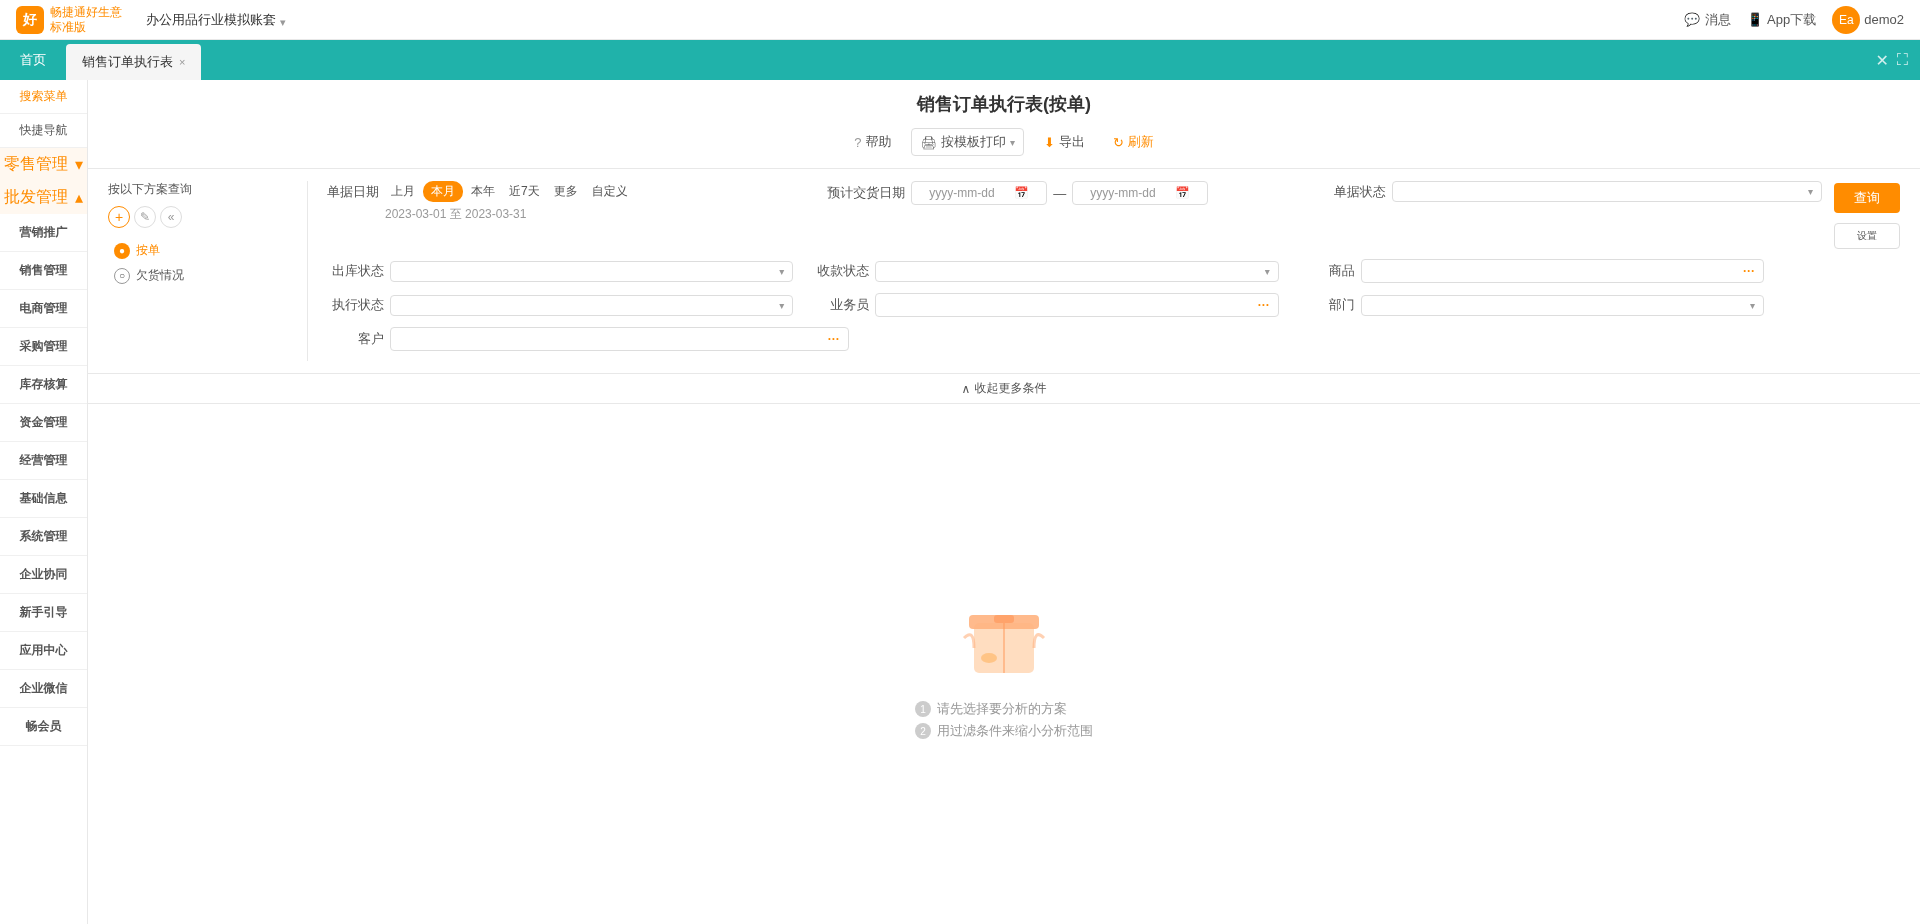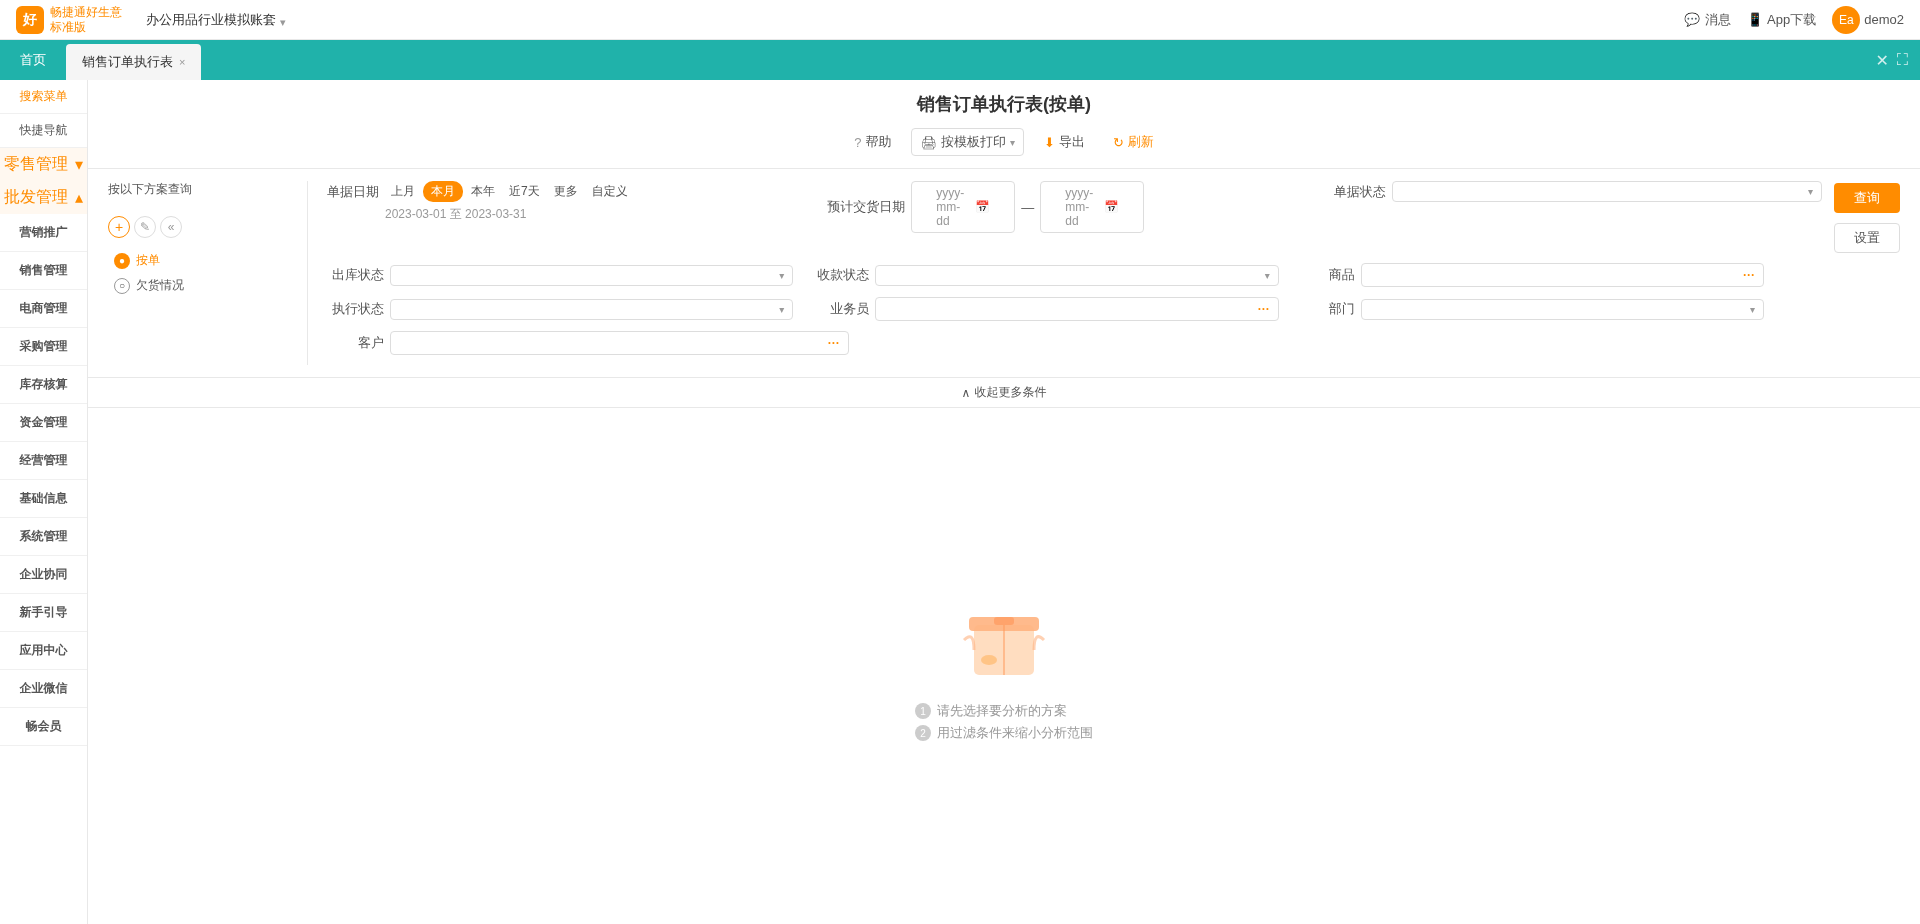--- a/index.html
+++ b/index.html
@@ -45,45 +45,45 @@
     .page-actions { display: flex; align-items: center; gap: 12px; padding-bottom: 12px; }
     .page-action-btn { display: flex; align-items: center; gap: 4px; color: #555; font-size: 13px; cursor: pointer; padding: 4px 8px; border-radius: 4px; }
     .print-btn { display: flex; align-items: center; gap: 4px; color: #555; font-size: 13px; cursor: pointer; border: 1px solid #ddd; padding: 4px 8px; border-radius: 4px; }
     .export-btn { display: flex; align-items: center; gap: 4px; color: #555; font-size: 13px; cursor: pointer; padding: 4px 8px; border-radius: 4px; }
     .refresh-btn { display: flex; align-items: center; gap: 4px; color: #ff8c00; font-size: 13px; cursor: pointer; padding: 4px 8px; border-radius: 4px; }
 
     
     .filter-panel { background: white; display: flex; flex-direction: row; padding: 12px 20px; border-bottom: 1px solid #e8e8e8; gap: 0; }
 
     .filter-left { width: 200px; flex-shrink: 0; border-right: 1px solid #e8e8e8; padding-right: 12px; }
-    .filter-left-title { font-size: 12px; color: #555; margin-bottom: 18px; display: flex; align-items: flex-end; gap: 4px; }
+    .filter-left-title { font-size: 12px; color: #555; margin-bottom: 8px; display: flex; align-items: flex-end; gap: 4px; }
     .filter-left-actions { display: flex; align-items: center; gap: 4px; margin-bottom: 10px; }
     .fl-btn { width: 22px; height: 22px; border-radius: 50%; border: 1px solid #ff8c00; color: #ff8c00; display: flex; align-items: center; justify-content: center; font-size: 14px; cursor: pointer; }
     .fl-btn2 { width: 22px; height: 22px; border-radius: 50%; border: 1px solid #ddd; color: #999; display: flex; align-items: center; justify-content: center; font-size: 12px; cursor: pointer; }
     .fl-btn3 { width: 22px; height: 22px; border-radius: 50%; border: 1px solid #ddd; color: #999; display: flex; align-items: center; justify-content: center; font-size: 12px; cursor: pointer; }
     .filter-sub-item { display: flex; align-items: center; gap: 6px; padding: 4px 6px; cursor: pointer; color: #555; font-size: 12px; border-radius: 4px; }
     .filter-sub-item.active { color: #ff8c00; }
     .filter-sub-item .dot { width: 16px; height: 16px; border-radius: 50%; background: #ff8c00; display: flex; align-items: center; justify-content: center; color: white; font-size: 10px; }
     .filter-sub-item .dot2 { width: 16px; height: 16px; border-radius: 50%; border: 1px solid #999; display: flex; align-items: center; justify-content: center; color: #555; font-size: 10px; }
 
     .filter-right { flex: 1; padding-left: 16px; }
     .filter-row { display: flex; align-items: center; gap: 16px; margin-bottom: 10px; }
     .filter-item { display: flex; align-items: center; gap: 6px; flex: 1; }
     .filter-item label { font-size: 13px; color: #555; white-space: nowrap; min-width: 60px; text-align: right; }
     .date-tabs { display: flex; align-items: center; gap: 2px; font-size: 12px; }
     .date-tab { padding: 2px 6px; color: #555; cursor: pointer; border-radius: 3px; }
     .date-tab.active { background: #ff8c00; color: white; border-radius: 10px; padding: 2px 8px; }
-    .date-input { border: 1px solid #ddd; border-radius: 4px; padding: 4px 24px; font-size: 12px; color: #999; width: 104px; display: flex; align-items: center; gap: 4px; }
+    .date-input { border: 1px solid #ddd; border-radius: 4px; padding: 4px 17px; font-size: 12px; color: #999; width: 136px; display: flex; align-items: center; gap: 4px; }
     .select-field { border: 1px solid #ddd; border-radius: 4px; padding: 4px 8px; font-size: 12px; color: #555; display: flex; align-items: center; justify-content: space-between; cursor: pointer; min-width: 120px; flex: 1; }
     .select-field .chevron { color: #999; font-size: 10px; }
     .multi-field { border: 1px solid #ddd; border-radius: 4px; padding: 4px 8px; font-size: 12px; color: #999; display: flex; align-items: center; justify-content: flex-end; cursor: pointer; min-width: 120px; flex: 1; }
     .multi-field .dots { color: #ff8c00; font-weight: bold; }
 
     .btn-query { background: #ff8c00; color: white; border: none; border-radius: 4px; padding: 6px 20px; font-size: 13px; cursor: pointer; white-space: nowrap; }
-    .btn-set { border: 1px solid #ddd; background: white; color: #555; border-radius: 4px; padding: 5px 8px; font-size: 13px; cursor: pointer; white-space: nowrap; margin-top: 4px; }
+    .btn-set { border: 1px solid #ddd; background: white; color: #555; border-radius: 4px; padding: 5px 8px; font-size: 10px; cursor: pointer; white-space: nowrap; margin-top: 4px; }
 
     .collapse-more { display: flex; align-items: center; justify-content: center; padding: 6px 0; color: #555; font-size: 12px; cursor: pointer; background: white; border-bottom: 1px solid #e8e8e8; gap: 4px; }
 
     
     .empty-area { flex: 1; display: flex; flex-direction: column; align-items: center; justify-content: center; gap: 12px; background: white; margin: 0; }
     .empty-steps { display: flex; flex-direction: column; gap: 4px; }
     .empty-step { display: flex; align-items: center; gap: 6px; color: #999; font-size: 13px; }
     .step-num { width: 16px; height: 16px; border-radius: 50%; background: #ccc; color: white; font-size: 10px; display: flex; align-items: center; justify-content: center; flex-shrink: 0; }
 
     .query-btn-area { display: flex; flex-direction: column; gap: 6px; justify-content: flex-start; padding-top: 2px; }

